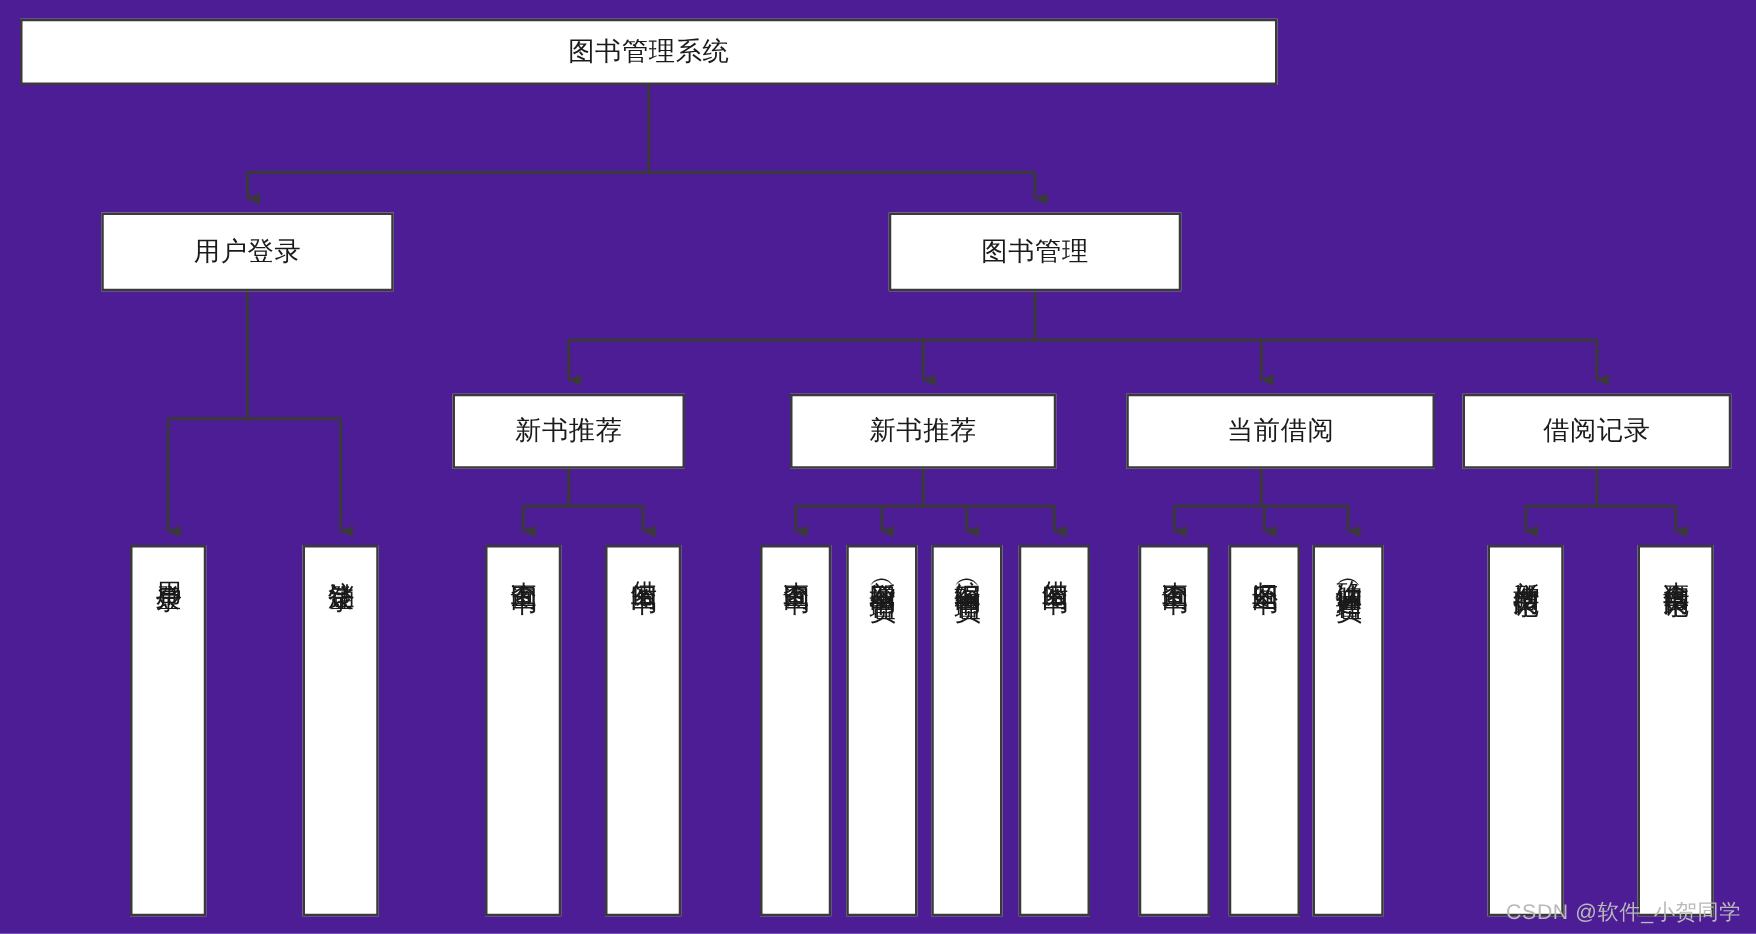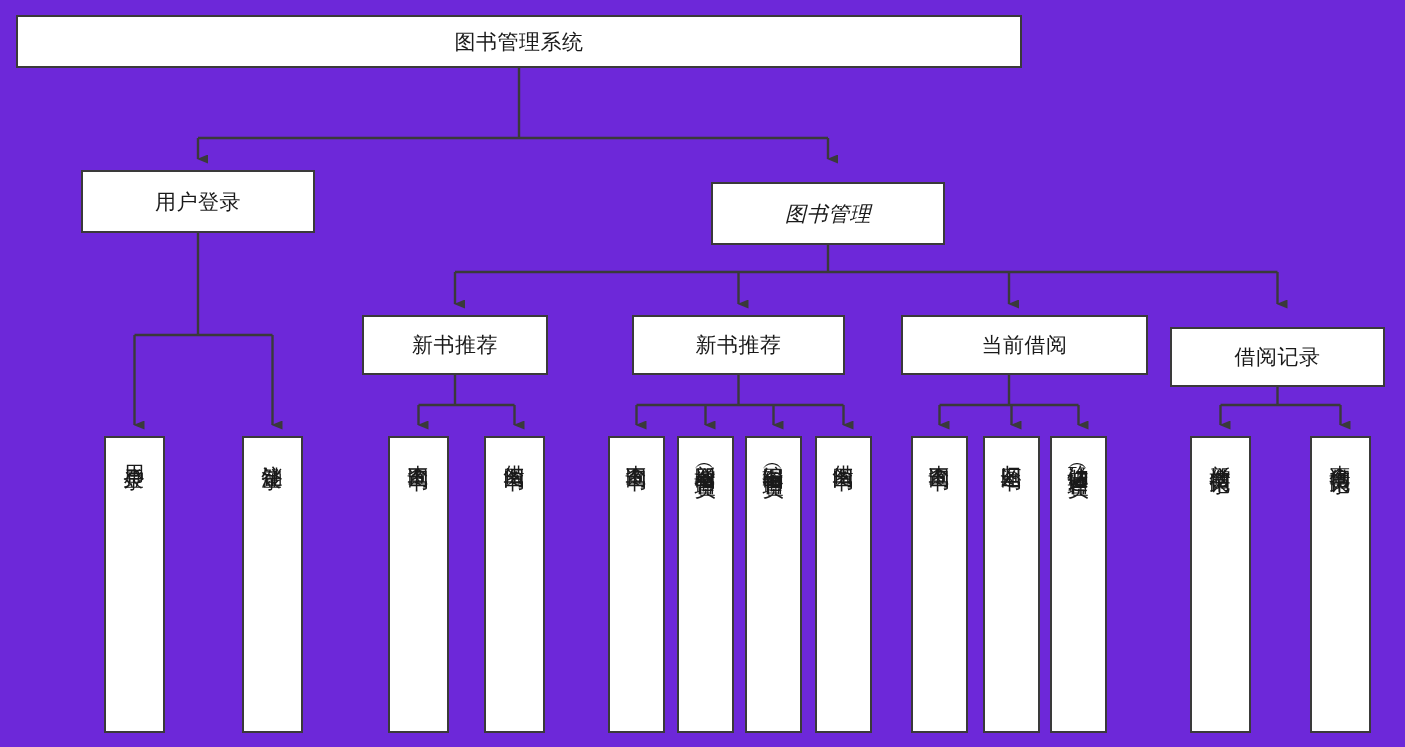--- a/index.html
+++ b/index.html
@@ -11,21 +11,21 @@
     width: 1405px;
     height: 747px;
     font-family: "Liberation Sans", "DejaVu Sans", sans-serif;
     overflow: hidden;
     position: relative;
   }
   #diagram-root {
     position: relative;
     width: 1405px;
     height: 747px;
-    background: #6d28d9;
+    background: #4c1d95;
   }
   svg.connectors {
     position: absolute;
     left: 0;
     top: 0;
     width: 1405px;
     height: 747px;
     pointer-events: none;
   }
   .node {
@@ -117,33 +117,33 @@
         <line x1="1340.5" y1="405" x2="1340.5" y2="425" marker-end="url(#arrowhead)"></line>
       </g>
   </svg>
   <div id="node-layer">
       <div class="node horizontal" id="node-root" style="left: 16px; top: 15px; width: 1006px; height: 53px;">
         <span class="node-label">图书管理系统</span>
       </div>
       <div class="node horizontal" id="node-login" style="left: 81px; top: 170px; width: 234px; height: 63px;">
         <span class="node-label">用户登录</span>
       </div>
-      <div class="node horizontal" id="node-book_mgmt" style="left: 711px; top: 182px; width: 234px; height: 63px; font-style: italic;">
+      <div class="node horizontal" id="node-book_mgmt" style="left: 711px; top: 170px; width: 234px; height: 63px;">
         <span class="node-label">图书管理</span>
       </div>
       <div class="node horizontal" id="node-new_book_rec" style="left: 362px; top: 315px; width: 186px; height: 60px;">
         <span class="node-label">新书推荐</span>
       </div>
       <div class="node horizontal" id="node-book_borrow" style="left: 632px; top: 315px; width: 213px; height: 60px;">
         <span class="node-label">新书推荐</span>
       </div>
       <div class="node horizontal" id="node-current_borrow" style="left: 901px; top: 315px; width: 247px; height: 60px;">
         <span class="node-label">当前借阅</span>
       </div>
-      <div class="node horizontal" id="node-borrow_record" style="left: 1170px; top: 315px; width: 215px; height: 60px; margin-top: 12px;">
+      <div class="node horizontal" id="node-borrow_record" style="left: 1170px; top: 315px; width: 215px; height: 60px;">
         <span class="node-label">借阅记录</span>
       </div>
       <div class="node vertical" id="node-leaf_user_login" style="left: 104px; top: 436px; width: 61px; height: 297px;">
         <span class="node-label">用户登录</span>
       </div>
       <div class="node vertical" id="node-leaf_logout" style="left: 242px; top: 436px; width: 61px; height: 297px;">
         <span class="node-label">注销登录</span>
       </div>
       <div class="node vertical" id="node-leaf_query_book_1" style="left: 388px; top: 436px; width: 61px; height: 297px;">
         <span class="node-label">查询图书</span>
@@ -172,13 +172,14 @@
       <div class="node vertical" id="node-leaf_confirm_return" style="left: 1050px; top: 436px; width: 57px; height: 297px;">
         <span class="node-label">确认归还（管理员）</span>
       </div>
       <div class="node vertical" id="node-leaf_add_record" style="left: 1190px; top: 436px; width: 61px; height: 297px;">
         <span class="node-label">新增借阅记录</span>
       </div>
       <div class="node vertical" id="node-leaf_query_record" style="left: 1310px; top: 436px; width: 61px; height: 297px;">
         <span class="node-label">查询借阅记录</span>
       </div>
     </div>
+  <div class="watermark">CSDN @软件_小贺同学</div>
 </div>
 
 </body></html>

